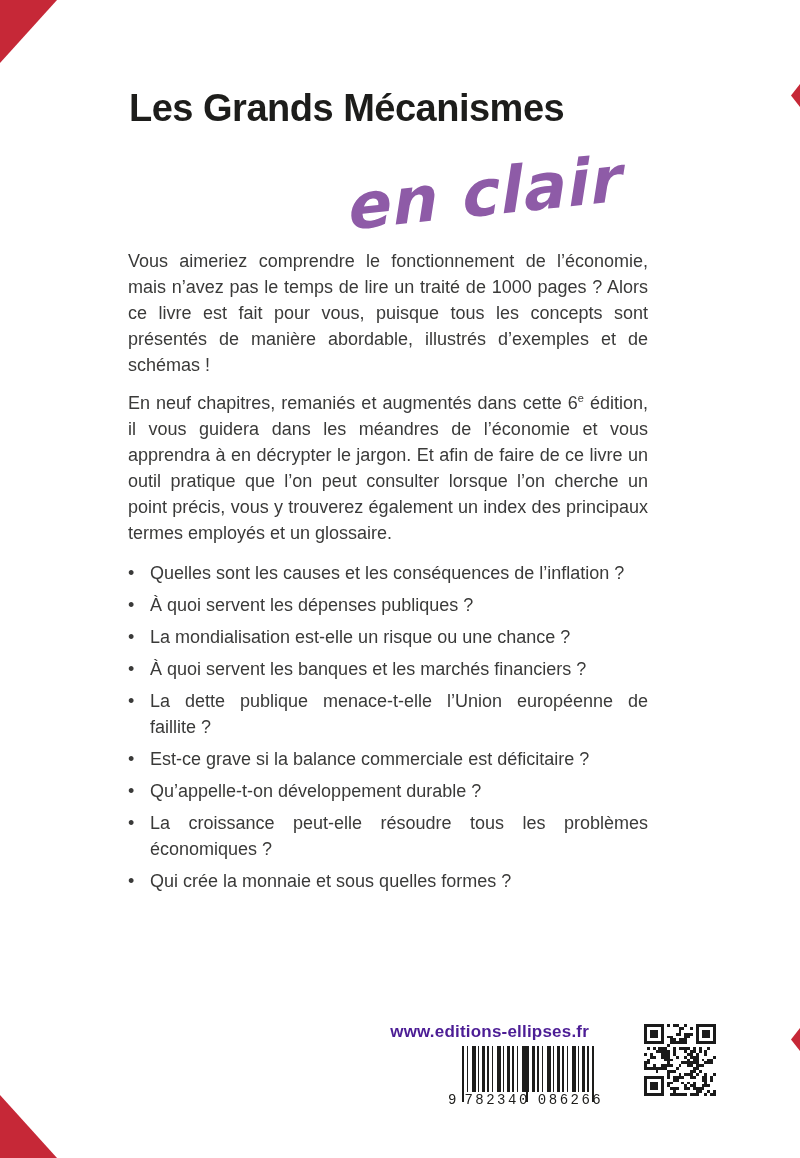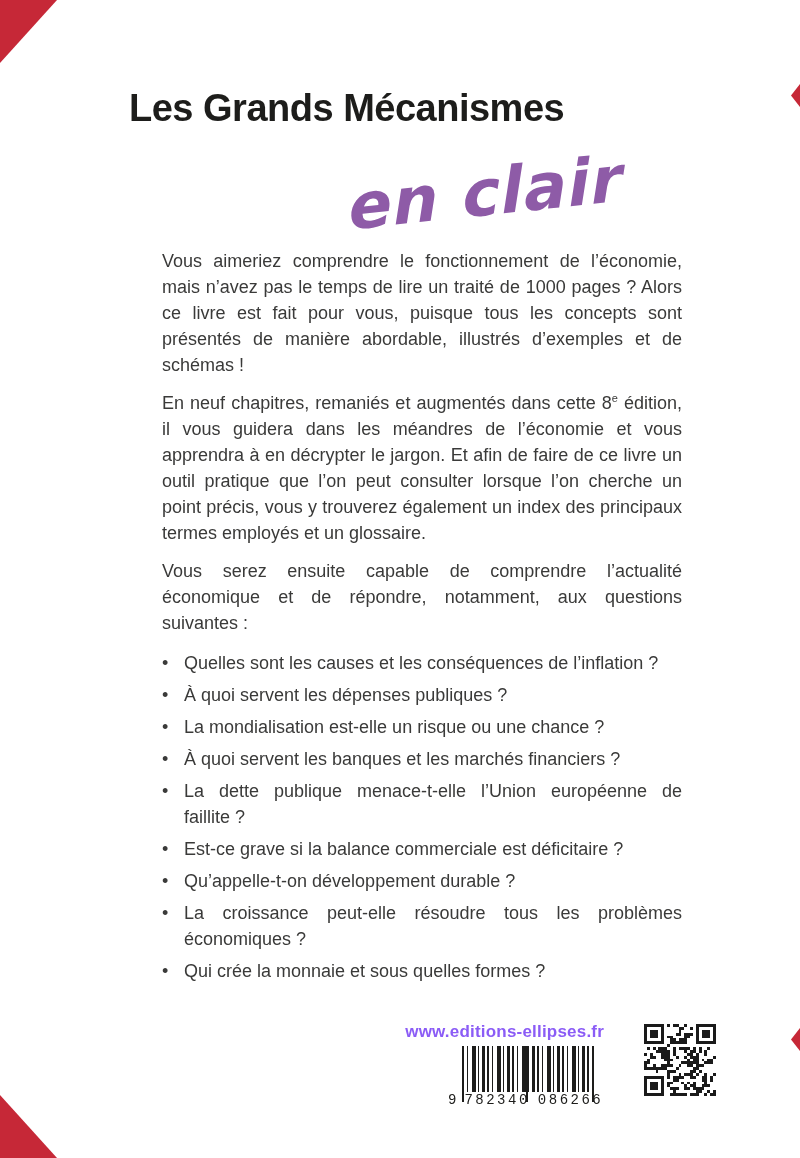--- a/index.html
+++ b/index.html
@@ -38,43 +38,42 @@
     transform: rotate(-6deg) skewX(-4deg);
     transform-origin: center;
     letter-spacing: 1px;
   }
 
   
   .copy {
     position: absolute; left: 128px; top: 248px; width: 520px;
     font-size: 18px; line-height: 26px; text-align: justify;
     color: #3a3a39;
-    margin-left: 34px;
   }
   .copy p { margin: 0 0 12px 0; }
   .copy sup { font-size: 11px; line-height: 0; vertical-align: super; }
 
   ul.questions { list-style: none; margin: 14px 0 0 0; padding: 0; }
   ul.questions li {
     display: flex; align-items: flex-start;
     margin: 0 0 6px 0;
   }
   ul.questions .dot {
     flex: 0 0 auto; width: 22px;
     font-size: 18px; line-height: 26px; color: #3a3a39;
   }
   ul.questions .btxt {
     flex: 1 1 auto; text-align: justify; line-height: 26px;
   }
 
   
   .site {
-    position: absolute; left: 140px; top: 1022px; width: 464px;
+    position: absolute; left: 125px; top: 1022px; width: 464px;
     text-align: right; font-weight: bold; font-size: 17px;
-    color: #8b5cf6; letter-spacing: 0.2px;
+    color: #4c1d95; letter-spacing: 0.2px;
   }
   .barcode { position: absolute; left: 448px; top: 1046px; width: 146px; height: 64px; }
   .barcode .bars {
     position: absolute; left: 14px; top: 0; width: 132px; height: 46px;
     background-image: repeating-linear-gradient(90deg,
       #1d1d1b 0 2px, #ffffff 2px 5px,
       #1d1d1b 5px 6px, #ffffff 6px 10px,
       #1d1d1b 10px 14px, #ffffff 14px 16px,
       #1d1d1b 16px 17px, #ffffff 17px 20px,
       #1d1d1b 20px 23px, #ffffff 23px 25px);
@@ -103,22 +102,21 @@
   <div class="corner edge-tr"></div>
   <div class="corner edge-br"></div>
 
   <div class="title">
     <div>Les Grands Mécanismes</div>
   </div>
   <div class="tagline">en clair</div>
 
   <div class="copy">
     <p>Vous aimeriez comprendre le fonctionnement de l’économie, mais n’avez pas le temps de lire un traité de 1000 pages&nbsp;? Alors ce livre est fait pour vous, puisque tous les concepts sont présentés de manière abordable, illustrés d’exemples et de schémas&nbsp;!</p>
-    <p><span>En neuf chapitres, remaniés et augmentés dans cette 8</span><sup>e</sup><span> édition, il vous guidera dans les méandres de l’économie et vous apprendra à en décrypter le jargon. Et afin de faire de ce livre un outil pratique que l’on peut consulter lorsque l’on cherche un point précis, vous y trouverez également un index des principaux termes employés et un glossaire.</span></p>
-    <p>Vous serez ensuite capable de comprendre l’actualité économique et de répondre, notamment, aux questions suivantes&nbsp;:</p>
+    <p><span>En neuf chapitres, remaniés et augmentés dans cette 6</span><sup>e</sup><span> édition, il vous guidera dans les méandres de l’économie et vous apprendra à en décrypter le jargon. Et afin de faire de ce livre un outil pratique que l’on peut consulter lorsque l’on cherche un point précis, vous y trouverez également un index des principaux termes employés et un glossaire.</span></p>
 
     <ul class="questions">
       <li>
           <span class="dot">•</span>
           <span class="btxt">Quelles sont les causes et les conséquences de l’inflation&nbsp;?</span>
         </li>
       <li>
           <span class="dot">•</span>
           <span class="btxt">À quoi servent les dépenses publiques&nbsp;?</span>
         </li>

